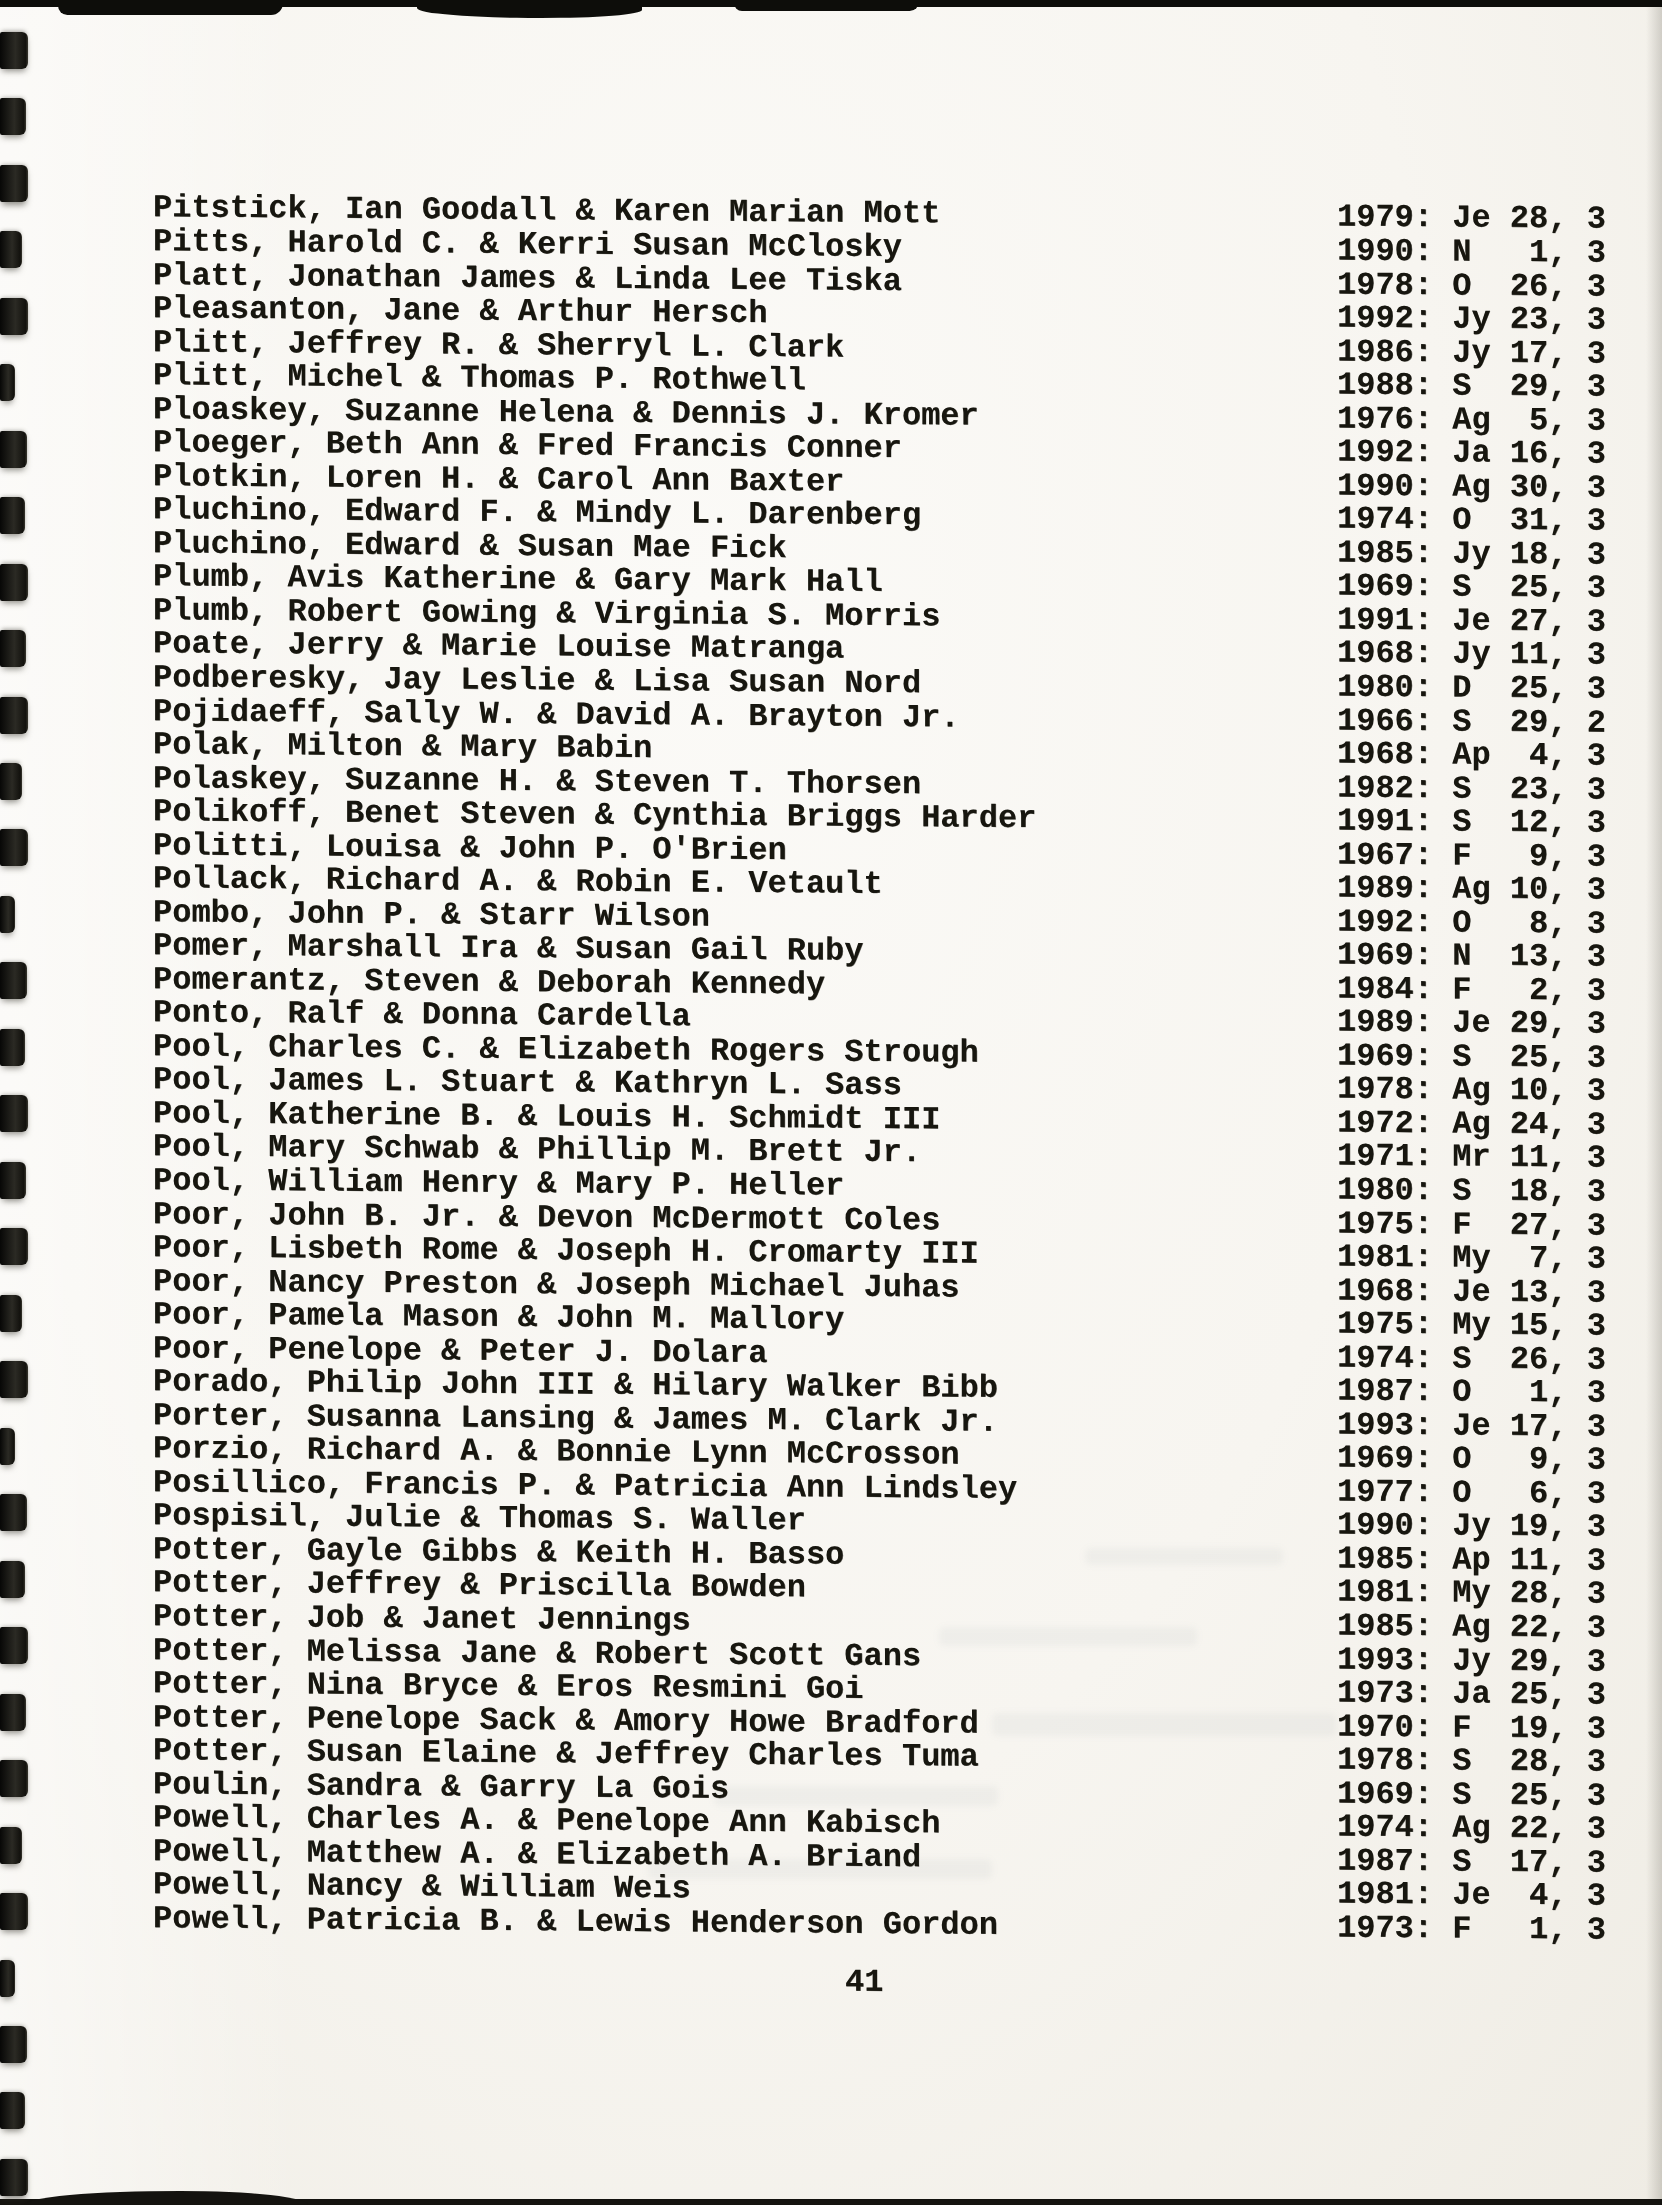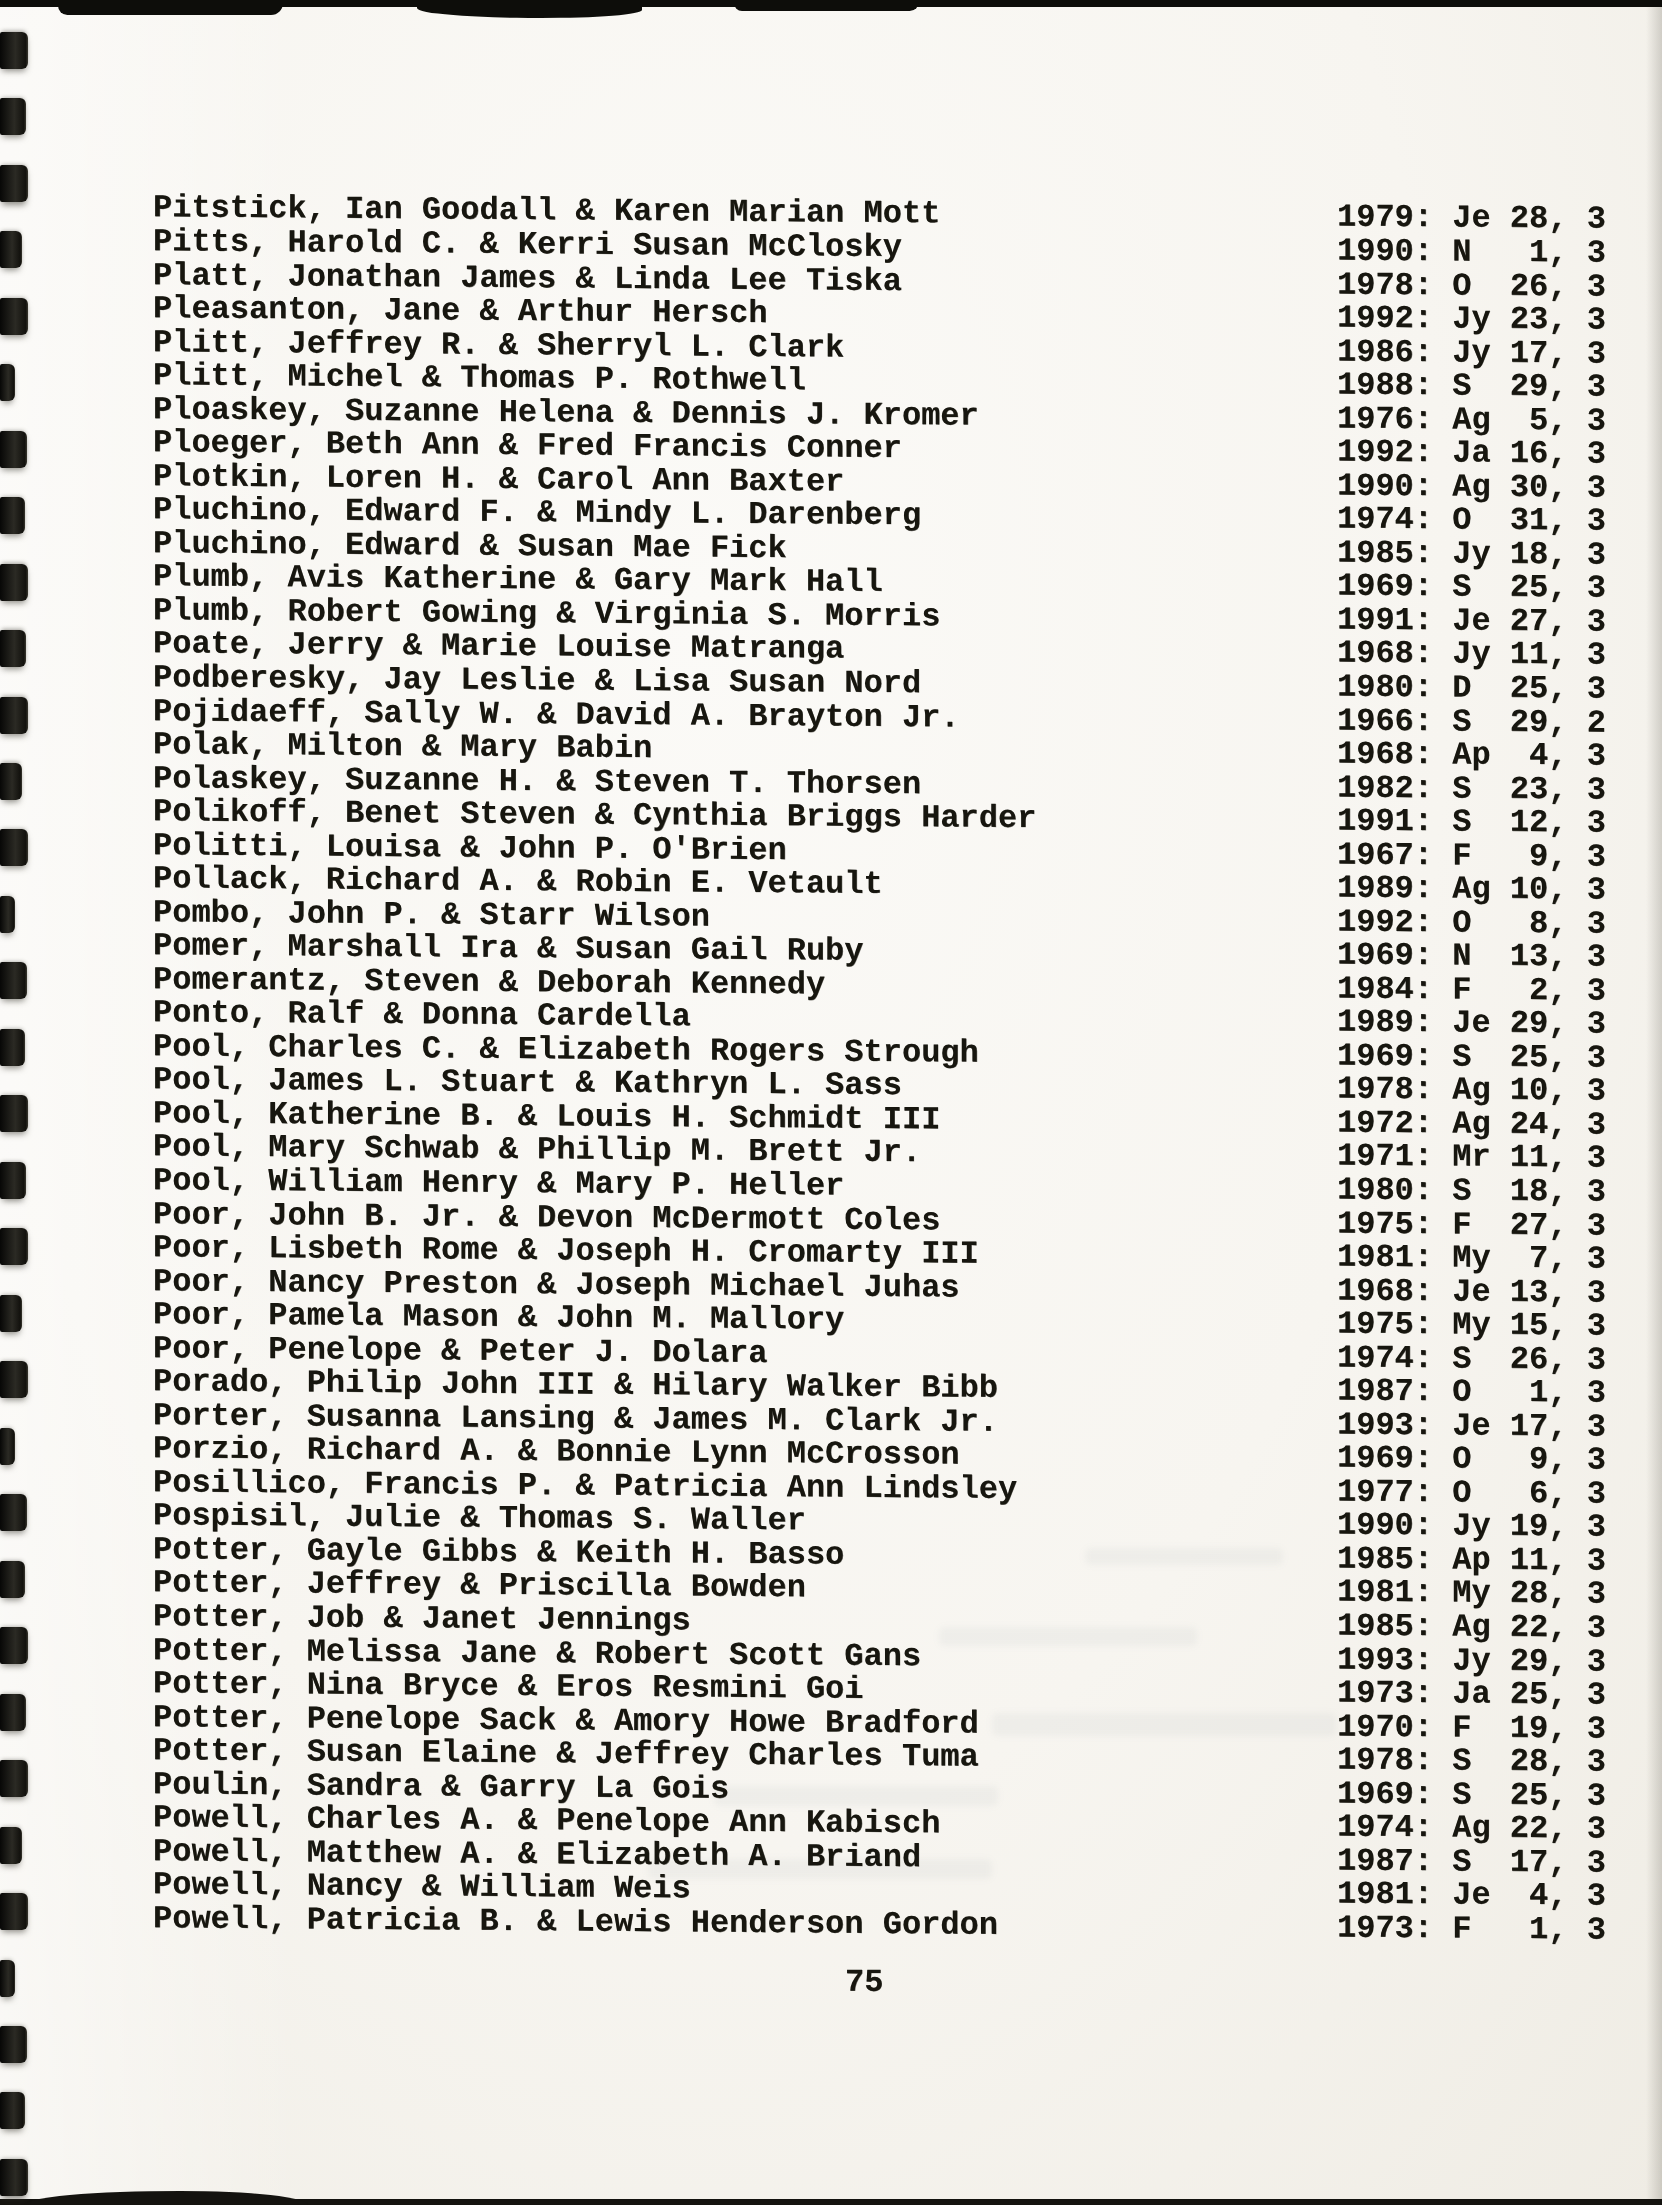--- a/index.html
+++ b/index.html
@@ -266,21 +266,21 @@
   </div>
       <div class="row" style="top: 1867px;">
     <span class="nm">Powell, Nancy &amp; William Weis</span>
     <span class="dt">1981: Je  4, 3</span>
   </div>
       <div class="row" style="top: 1901px;">
     <span class="nm">Powell, Patricia B. &amp; Lewis Henderson Gordon</span>
     <span class="dt">1973: F   1, 3</span>
   </div>
     </div>
-  <div class="page-num">75</div>
+  <div class="page-num">41</div>
 </div>
 
 <div class="scan-top"></div>
 <div class="scan-top-bump1"></div>
 <div class="scan-top-bump2"></div>
 <div class="scan-top-bump3"></div>
 <div class="scan-bottom"></div>
 <div class="scan-bottom-bump"></div>
 
 <div class="binding" id="binding">

